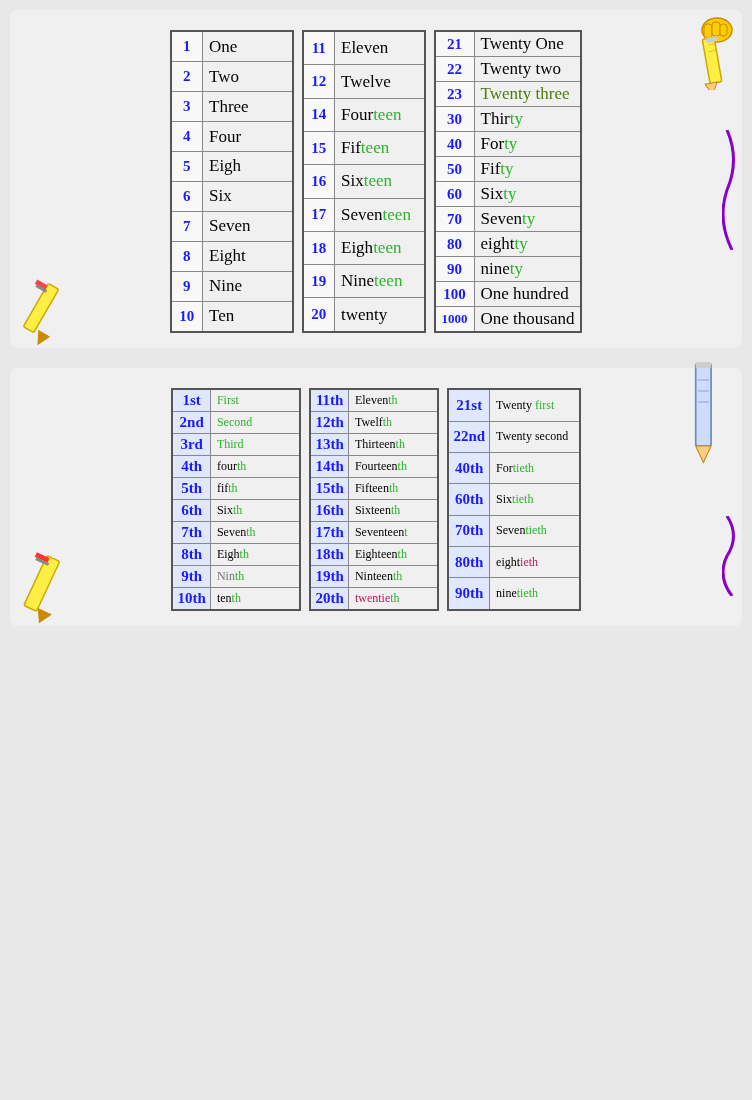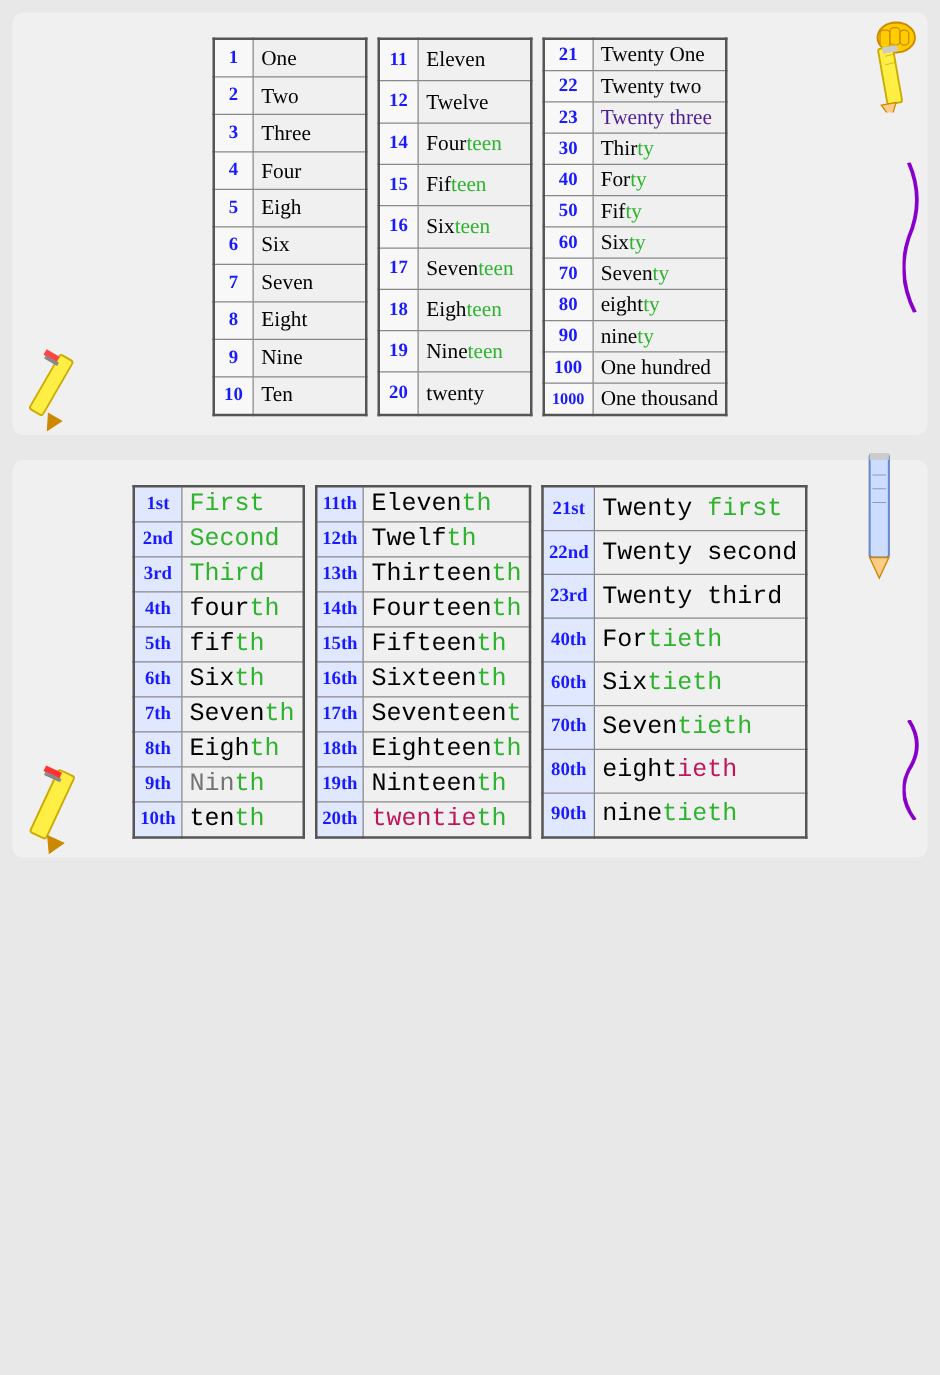--- a/index.html
+++ b/index.html
@@ -59,25 +59,24 @@
       color: #1a1aff;
       font-weight: bold;
       font-size: 15px;
       background: #e0e8ff;
       min-width: 38px;
       text-align: center;
       border: 1px solid #888;
       padding: 2px 4px;
     }
     .ord-word-col {
-      font-size: 20px;
+      font-size: 12px;
       min-width: 90px;
       border: 1px solid #888;
       padding: 2px 6px;
-      font-family: Liberation Mono, monospace;
     }
     .pencil-svg-tr {
       position: absolute;
       top: 0px;
       right: 0px;
       width: 80px;
       height: 80px;
     }
     .pencil-svg-bl {
       position: absolute;
@@ -206,21 +205,21 @@
           <tr>
             <td class="num-col" style="">21</td>
                   <td class="word-col"><span style="color:#000">Twenty One</span></td>
           </tr>
           <tr>
             <td class="num-col" style="">22</td>
                   <td class="word-col"><span style="color:#000">Twenty two</span></td>
           </tr>
           <tr>
             <td class="num-col" style="">23</td>
-                  <td class="word-col"><span style="color:#4c1d95">Twenty three</span></td>
+                  <td class="word-col"><span style="color:#4d7c0f">Twenty three</span></td>
           </tr>
           <tr>
             <td class="num-col" style="">30</td>
                   <td class="word-col"><span style="color:#000">Thir</span><span style="color:#2db32d">ty</span></td>
           </tr>
           <tr>
             <td class="num-col" style="">40</td>
                   <td class="word-col"><span style="color:#000">For</span><span style="color:#2db32d">ty</span></td>
           </tr>
           <tr>
@@ -373,24 +372,20 @@
       <tbody id="ordinal-col3">
           <tr>
             <td class="ord-num-col">21st</td>
                   <td class="ord-word-col"><span style="color:#000">Twenty </span><span style="color:#2db32d">first</span></td>
           </tr>
           <tr>
             <td class="ord-num-col">22nd</td>
                   <td class="ord-word-col"><span style="color:#000">Twenty second</span></td>
           </tr>
           <tr>
-            <td class="ord-num-col">23rd</td>
-                  <td class="ord-word-col"><span style="color:#000">Twenty third</span></td>
-          </tr>
-          <tr>
             <td class="ord-num-col">40th</td>
                   <td class="ord-word-col"><span style="color:#000">For</span><span style="color:#2db32d">tieth</span></td>
           </tr>
           <tr>
             <td class="ord-num-col">60th</td>
                   <td class="ord-word-col"><span style="color:#000">Six</span><span style="color:#2db32d">tieth</span></td>
           </tr>
           <tr>
             <td class="ord-num-col">70th</td>
                   <td class="ord-word-col"><span style="color:#000">Seven</span><span style="color:#2db32d">tieth</span></td>

